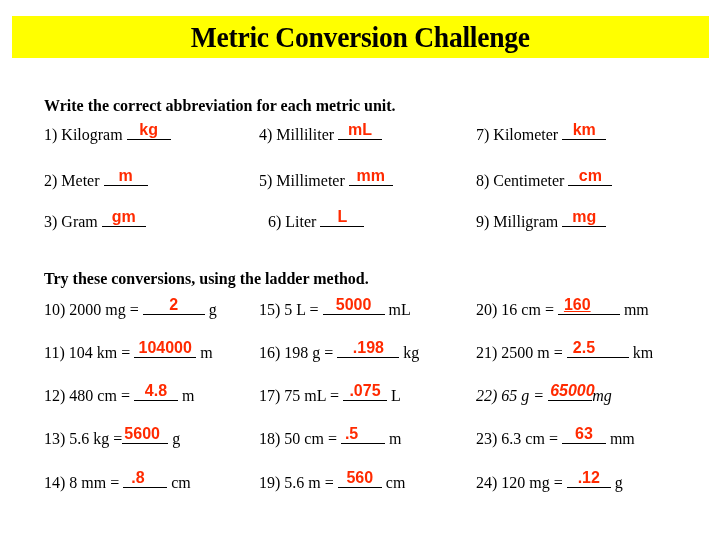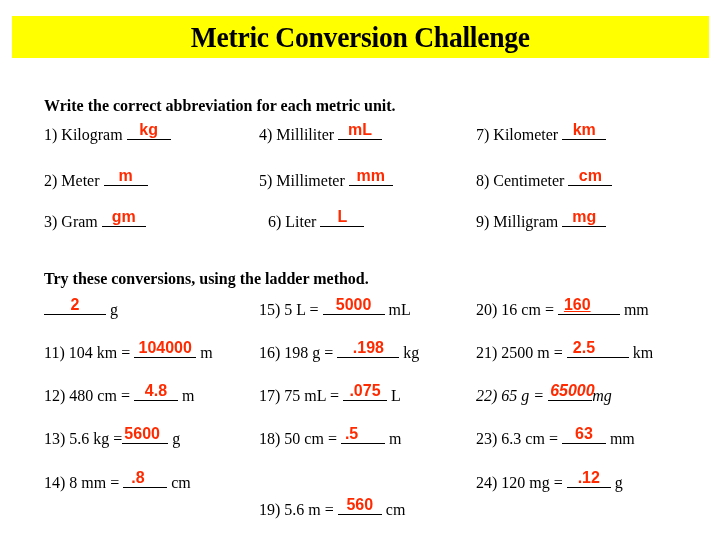--- a/index.html
+++ b/index.html
@@ -59,20 +59,21 @@
   <span class="blank" style="width:44px;"><span class="ans">cm</span></span>
 </div>
 <div class="line" style="left:476px; top:212px;">
   <span>9) Milligram</span>
   <span class="blank" style="width:44px;"><span class="ans">mg</span></span>
 </div>
 
 <div class="heading" style="top:258px;">Try these conversions, using the ladder method.</div>
 
 <div class="line" style="left:44px; top:300px;">
+  <span>10) 2000 mg =</span>
   <span class="blank" style="width:62px;"><span class="ans">2</span></span>
   <span>g</span>
 </div>
 <div class="line" style="left:44px; top:343px;">
   <span>11) 104 km =</span>
   <span class="blank" style="width:62px;"><span class="ans">104000</span></span>
   <span>m</span>
 </div>
 <div class="line" style="left:44px; top:386px;">
   <span>12) 480 cm =</span>
@@ -102,21 +103,21 @@
 <div class="line" style="left:259px; top:386px;">
   <span>17) 75 mL =</span>
   <span class="blank" style="width:44px;"><span class="ans">.075</span></span>
   <span>L</span>
 </div>
 <div class="line" style="left:259px; top:429px;">
   <span>18) 50 cm =</span>
   <span class="blank" style="width:44px;"><span class="ans left" style="padding-left:4px;">.5</span></span>
   <span>m</span>
 </div>
-<div class="line" style="left:259px; top:500px;">
+<div class="line" style="left:259px; top:473px;">
   <span>19) 5.6 m =</span>
   <span class="blank" style="width:44px;"><span class="ans">560</span></span>
   <span>cm</span>
 </div>
 
 <div class="line" style="left:476px; top:300px;">
   <span>20) 16 cm =</span>
   <span class="blank" style="width:62px;"><span class="ans left" style="padding-left:6px;text-decoration:underline;">160</span></span>
   <span>mm</span>
 </div>

